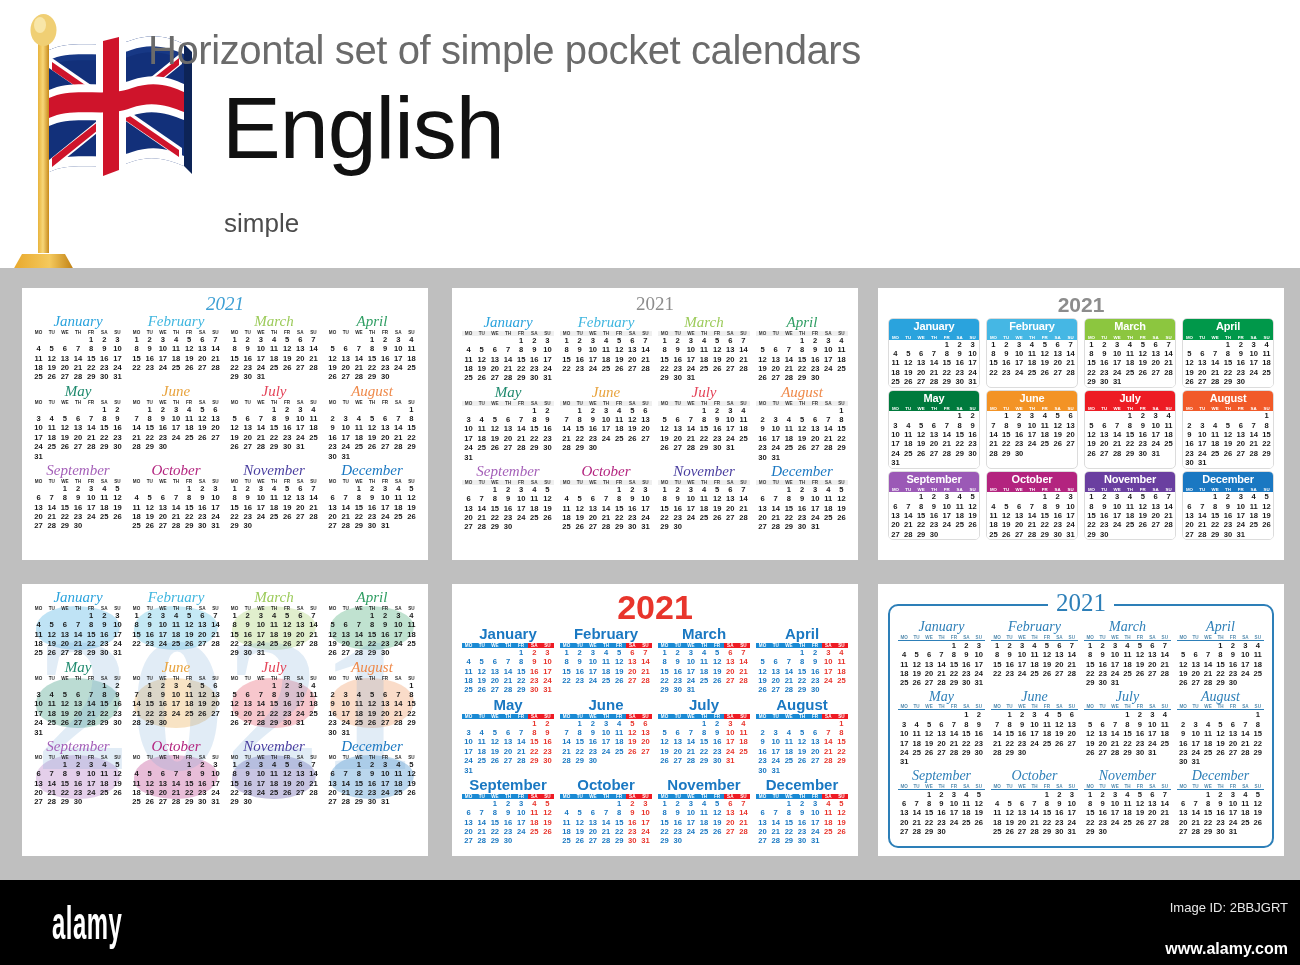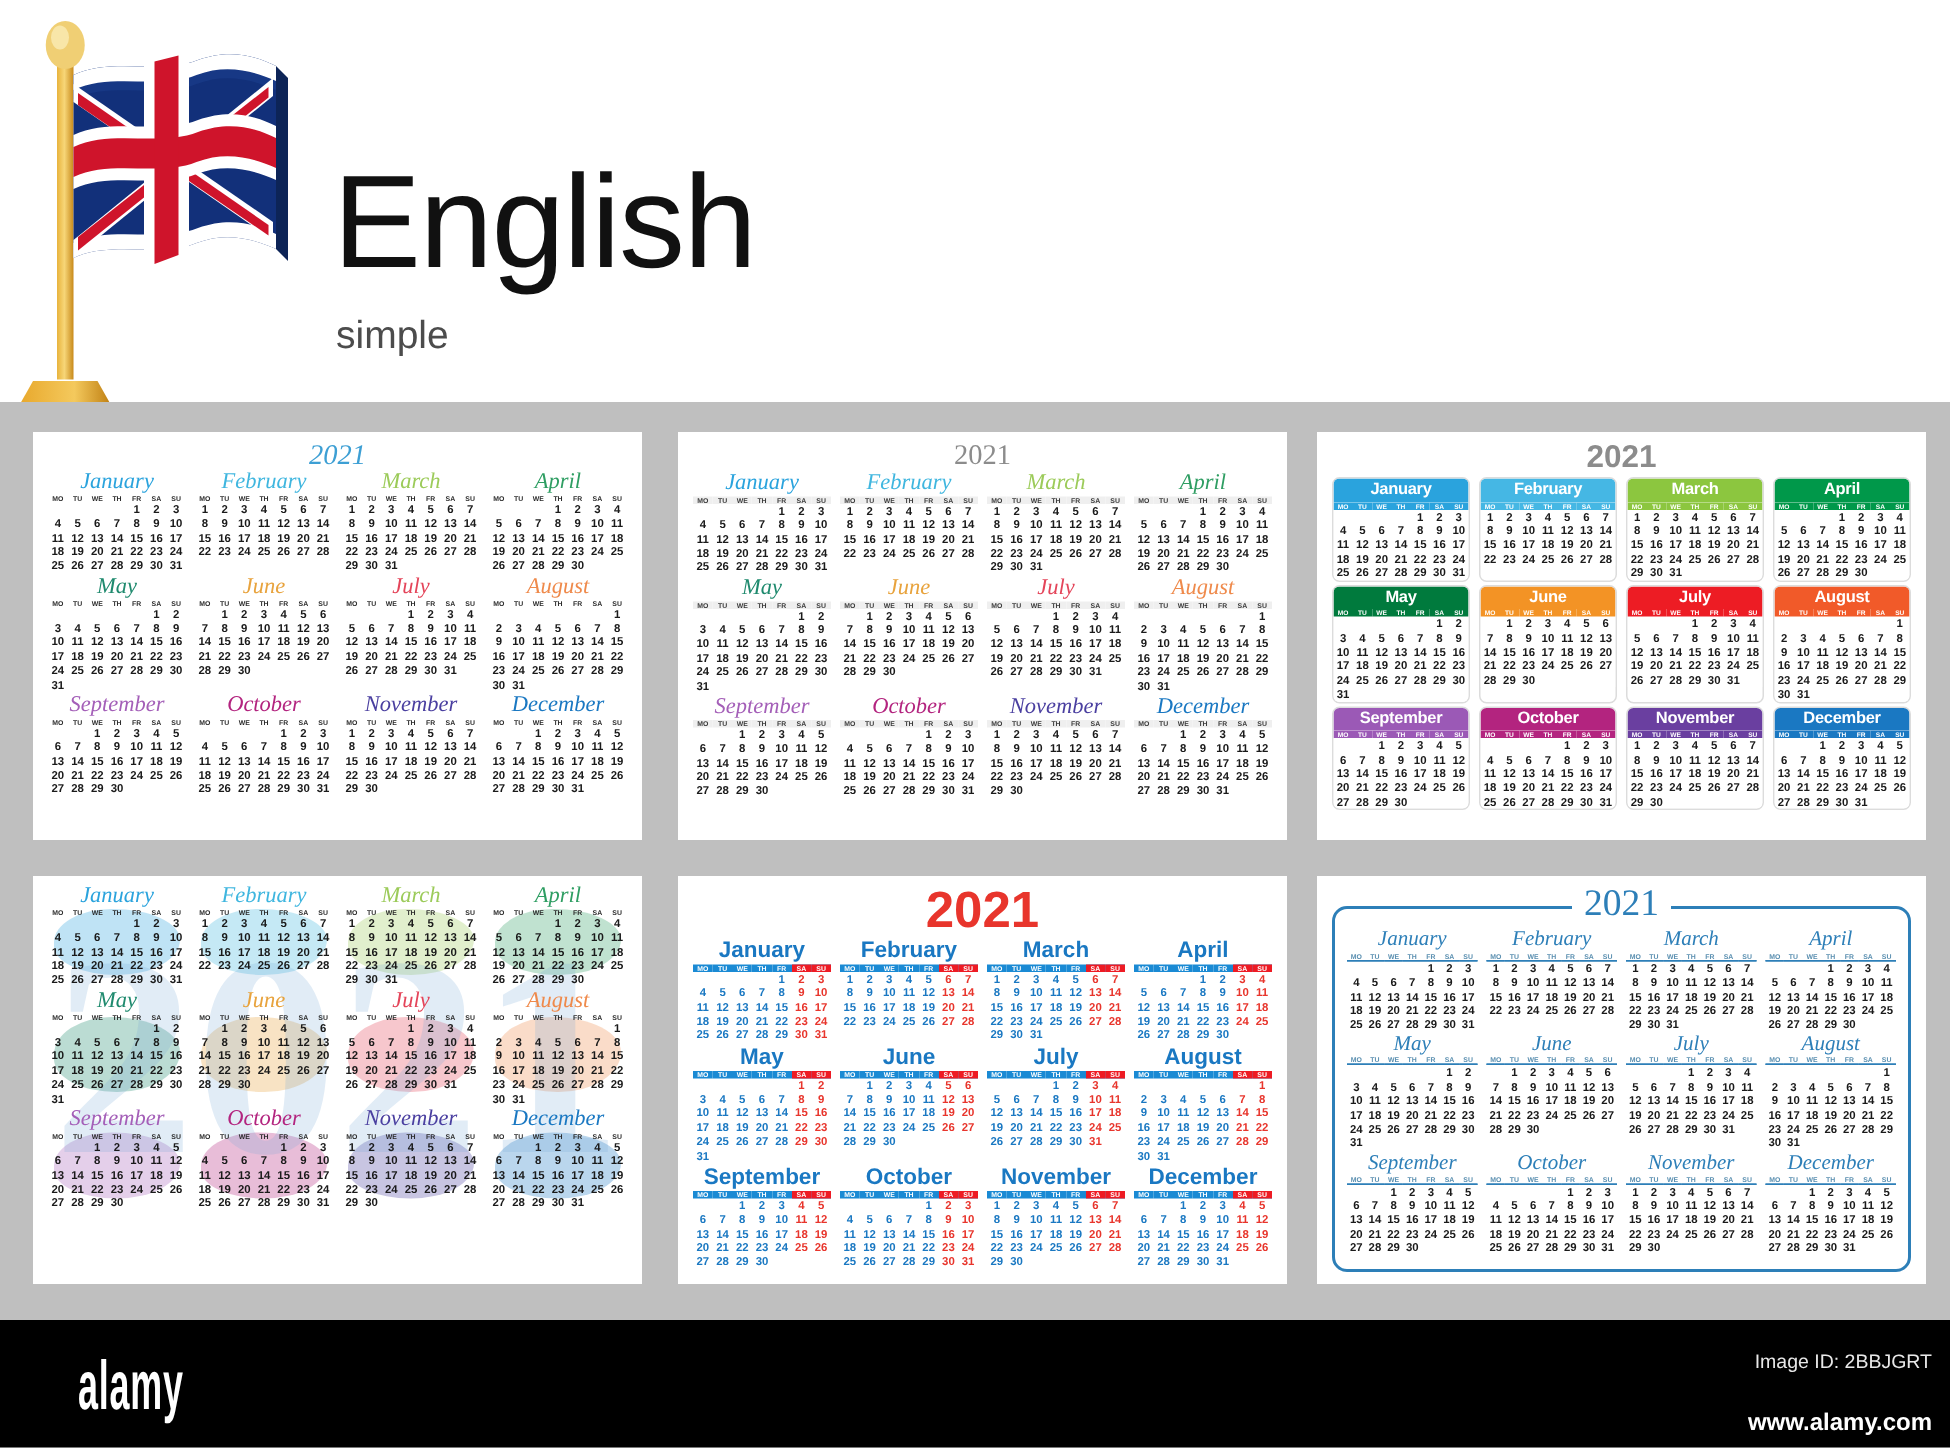--- a/index.html
+++ b/index.html
@@ -17,21 +17,21 @@
   .flag-wrap { position: absolute; left: 14px; top: 8px; width: 185px; height: 272px; }
   .flag-wrap svg { display:block; }
 
   .title-main {
     position: absolute; left: 148px; top: 28px;
     font-size: 40px; font-weight: 400; color: #6b6b6b;
     letter-spacing: -0.4px; white-space: nowrap;
     font-family: "Liberation Sans", sans-serif;
   }
   .title-lang {
-    position: absolute; left: 222px; top: 104px;
+    position: absolute; left: 222px; top: 84px;
     font-size: 88px; font-weight: 400; color: #111;
     letter-spacing: -1px; line-height: 1;
     font-family: "Liberation Sans", sans-serif;
   }
   .title-version {
     position: absolute; left: 224px; top: 208px;
     font-size: 26px; font-weight: 400; color: #4c4c4c;
   }
 
   .en-block { position: absolute; right: 8px; top: 18px; width: 188px; text-align:center; }
@@ -218,20 +218,21 @@
         <path d="M35,82 C60,70 92,82 118,72 C140,64 158,70 170,76 L170,112 C156,106 138,100 117,108 C92,118 60,106 35,118 Z" fill="#ffffff"></path>
         <path d="M82,35 L112,27 L112,160 L82,170 Z" fill="#ffffff"></path>
 
         <path d="M35,90 C60,78 92,90 118,80 C140,72 158,78 170,84 L170,104 C156,98 138,92 117,100 C92,110 60,98 35,110 Z" fill="#cf142b"></path>
         <path d="M89,33 L105,29 L105,162 L89,168 Z" fill="#cf142b"></path>
 
         <path d="M170,36 L178,44 L178,166 L170,158 Z" fill="#0d2457"></path>
       </svg>
     </div>
 
+    <div class="title-main">Horizontal set of simple pocket calendars</div>
     <div class="title-lang">English</div>
     <div class="title-version">simple</div>
 
   </div>
 
   <div class="canvas">
 
     <div class="card c0 styleA">
       <div class="cal-inner">
         <div class="year">2021</div>

